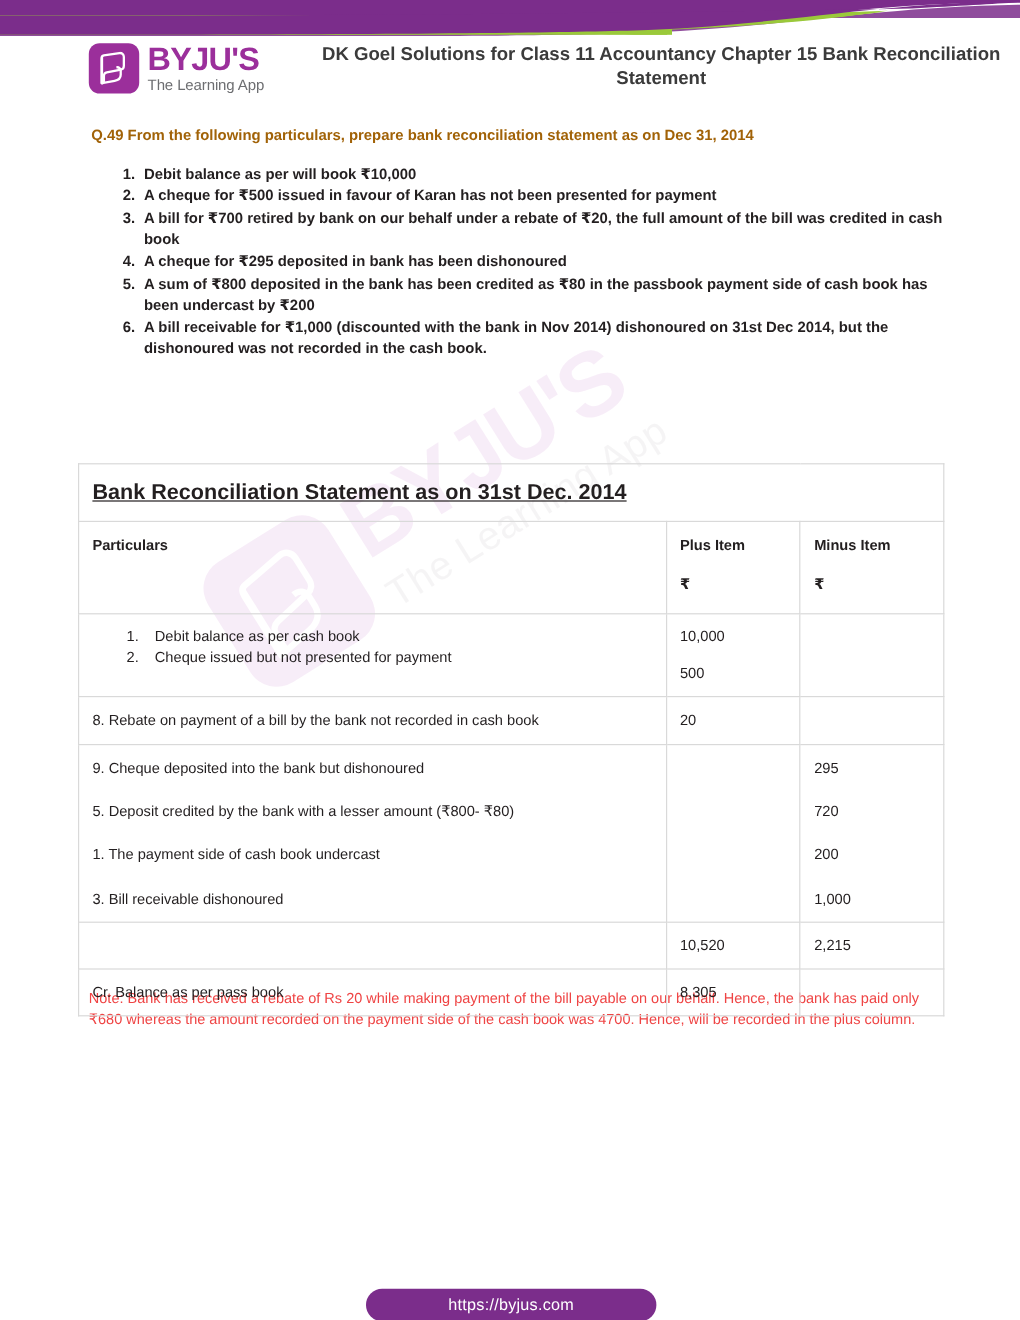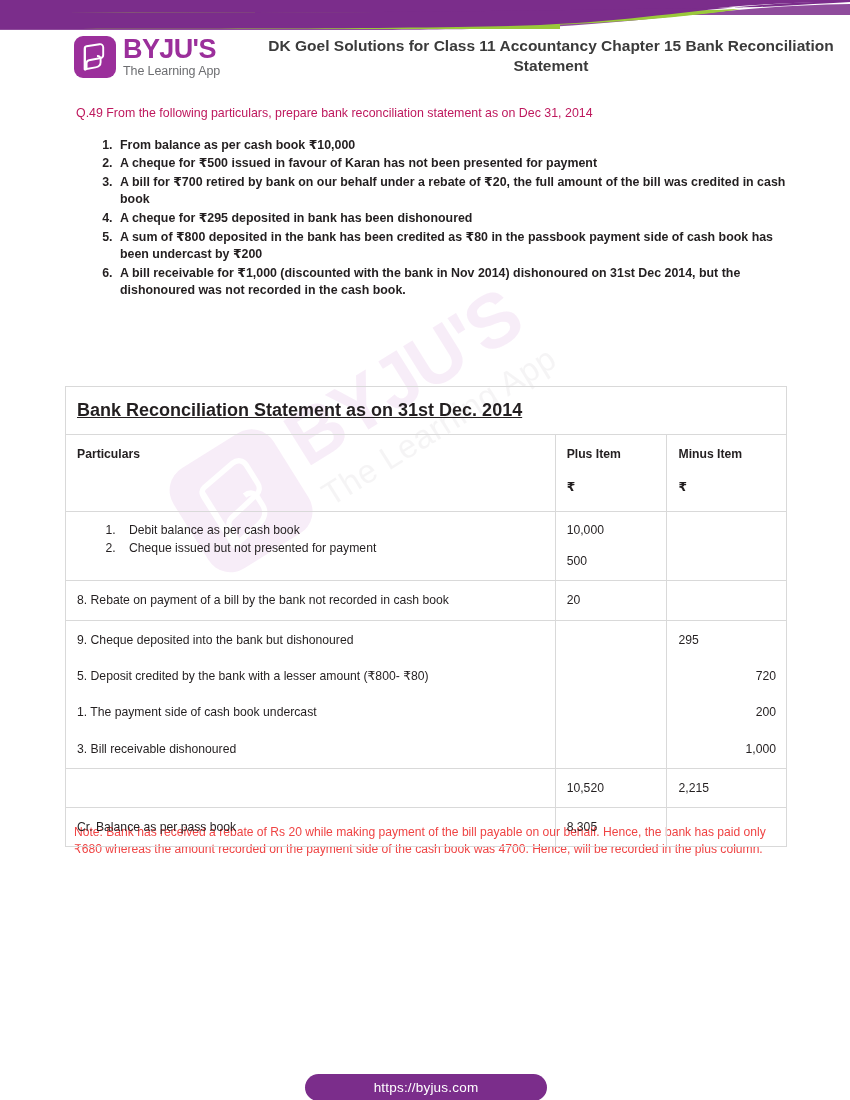--- a/index.html
+++ b/index.html
@@ -39,21 +39,21 @@
   .page-title{
     position:absolute;left:256px;top:6px;width:590px;
     text-align:center;font-size:15.5px;font-weight:bold;line-height:1.32;
     color:#3b3b3b;
   }
 
   
   .content{position:absolute;left:0;top:104px;width:850px;}
   .q-line{
     margin:0 0 0 76px;width:700px;
-    font-size:12.4px;font-weight:normal;line-height:1.5;color:#be185d;
+    font-size:12.4px;font-weight:bold;line-height:1.5;color:#a16207;
   }
   ol.q-list{
     margin:14px 0 0 0;padding:0 0 0 116px;width:676px;
     font-size:12.4px;font-weight:bold;line-height:1.42;color:#231f20;
   }
   ol.q-list li{margin:0 0 1px 0;padding-left:4px;}
 
   .solution-line{
     margin:52px 0 0 76px;font-size:12.2px;color:#3f3f3f;line-height:1.4;
   }
@@ -96,21 +96,21 @@
   ol.tbl-list{
     margin:0;padding:0 0 0 42px;list-style:decimal;line-height:1.45;
   }
   ol.tbl-list li{padding-left:10px;margin:0;}
   .stack-row td{padding-top:10px;padding-bottom:14px;}
   .amt-line{display:block;line-height:1.45;}
   .amt-line + .amt-line{margin-top:13px;}
   .multi td{padding-top:11px;padding-bottom:12px;}
   .multi .line{display:block;}
   .multi .line + .line{margin-top:18px;}
-  .multi .amt + .amt{margin-top:18px;text-align:right;}
+  .multi .amt + .amt{margin-top:18px;}
   .empty-part{height:18px;}
 
   
   .note{
     position:absolute;left:74px;top:812px;width:700px;
     font-size:12.1px;line-height:1.42;color:#ef4444;
   }
 
   
   .footer-btn{
@@ -155,21 +155,21 @@
         <div class="logo-word">BYJU'S</div>
         <div class="logo-tag">The Learning App</div>
       </div>
     </div>
     <div class="page-title">DK Goel Solutions for Class 11 Accountancy Chapter 15 Bank Reconciliation Statement</div>
   </div>
 
   <div class="content">
     <p class="q-line">Q.49 From the following particulars, prepare bank reconciliation statement as on Dec 31, 2014</p>
     <ol class="q-list">
-      <li>From balance as per cash book ₹10,000</li>
+      <li>Debit balance as per will book ₹10,000</li>
       <li>A cheque for ₹500 issued in favour of Karan has not been presented for payment</li>
       <li>A bill for ₹700 retired by bank on our behalf under a rebate of ₹20, the full amount of the bill was credited in cash book</li>
       <li>A cheque for ₹295 deposited in bank has been dishonoured</li>
       <li>A sum of ₹800 deposited in the bank has been credited as ₹80 in the passbook payment side of cash book has been undercast by ₹200</li>
       <li>A bill receivable for ₹1,000 (discounted with the bank in Nov 2014) dishonoured on 31st Dec 2014, but the dishonoured was not recorded in the cash book.</li>
     </ol>
   </div>
 
   <div class="watermark">
     <div class="wm-inner">

